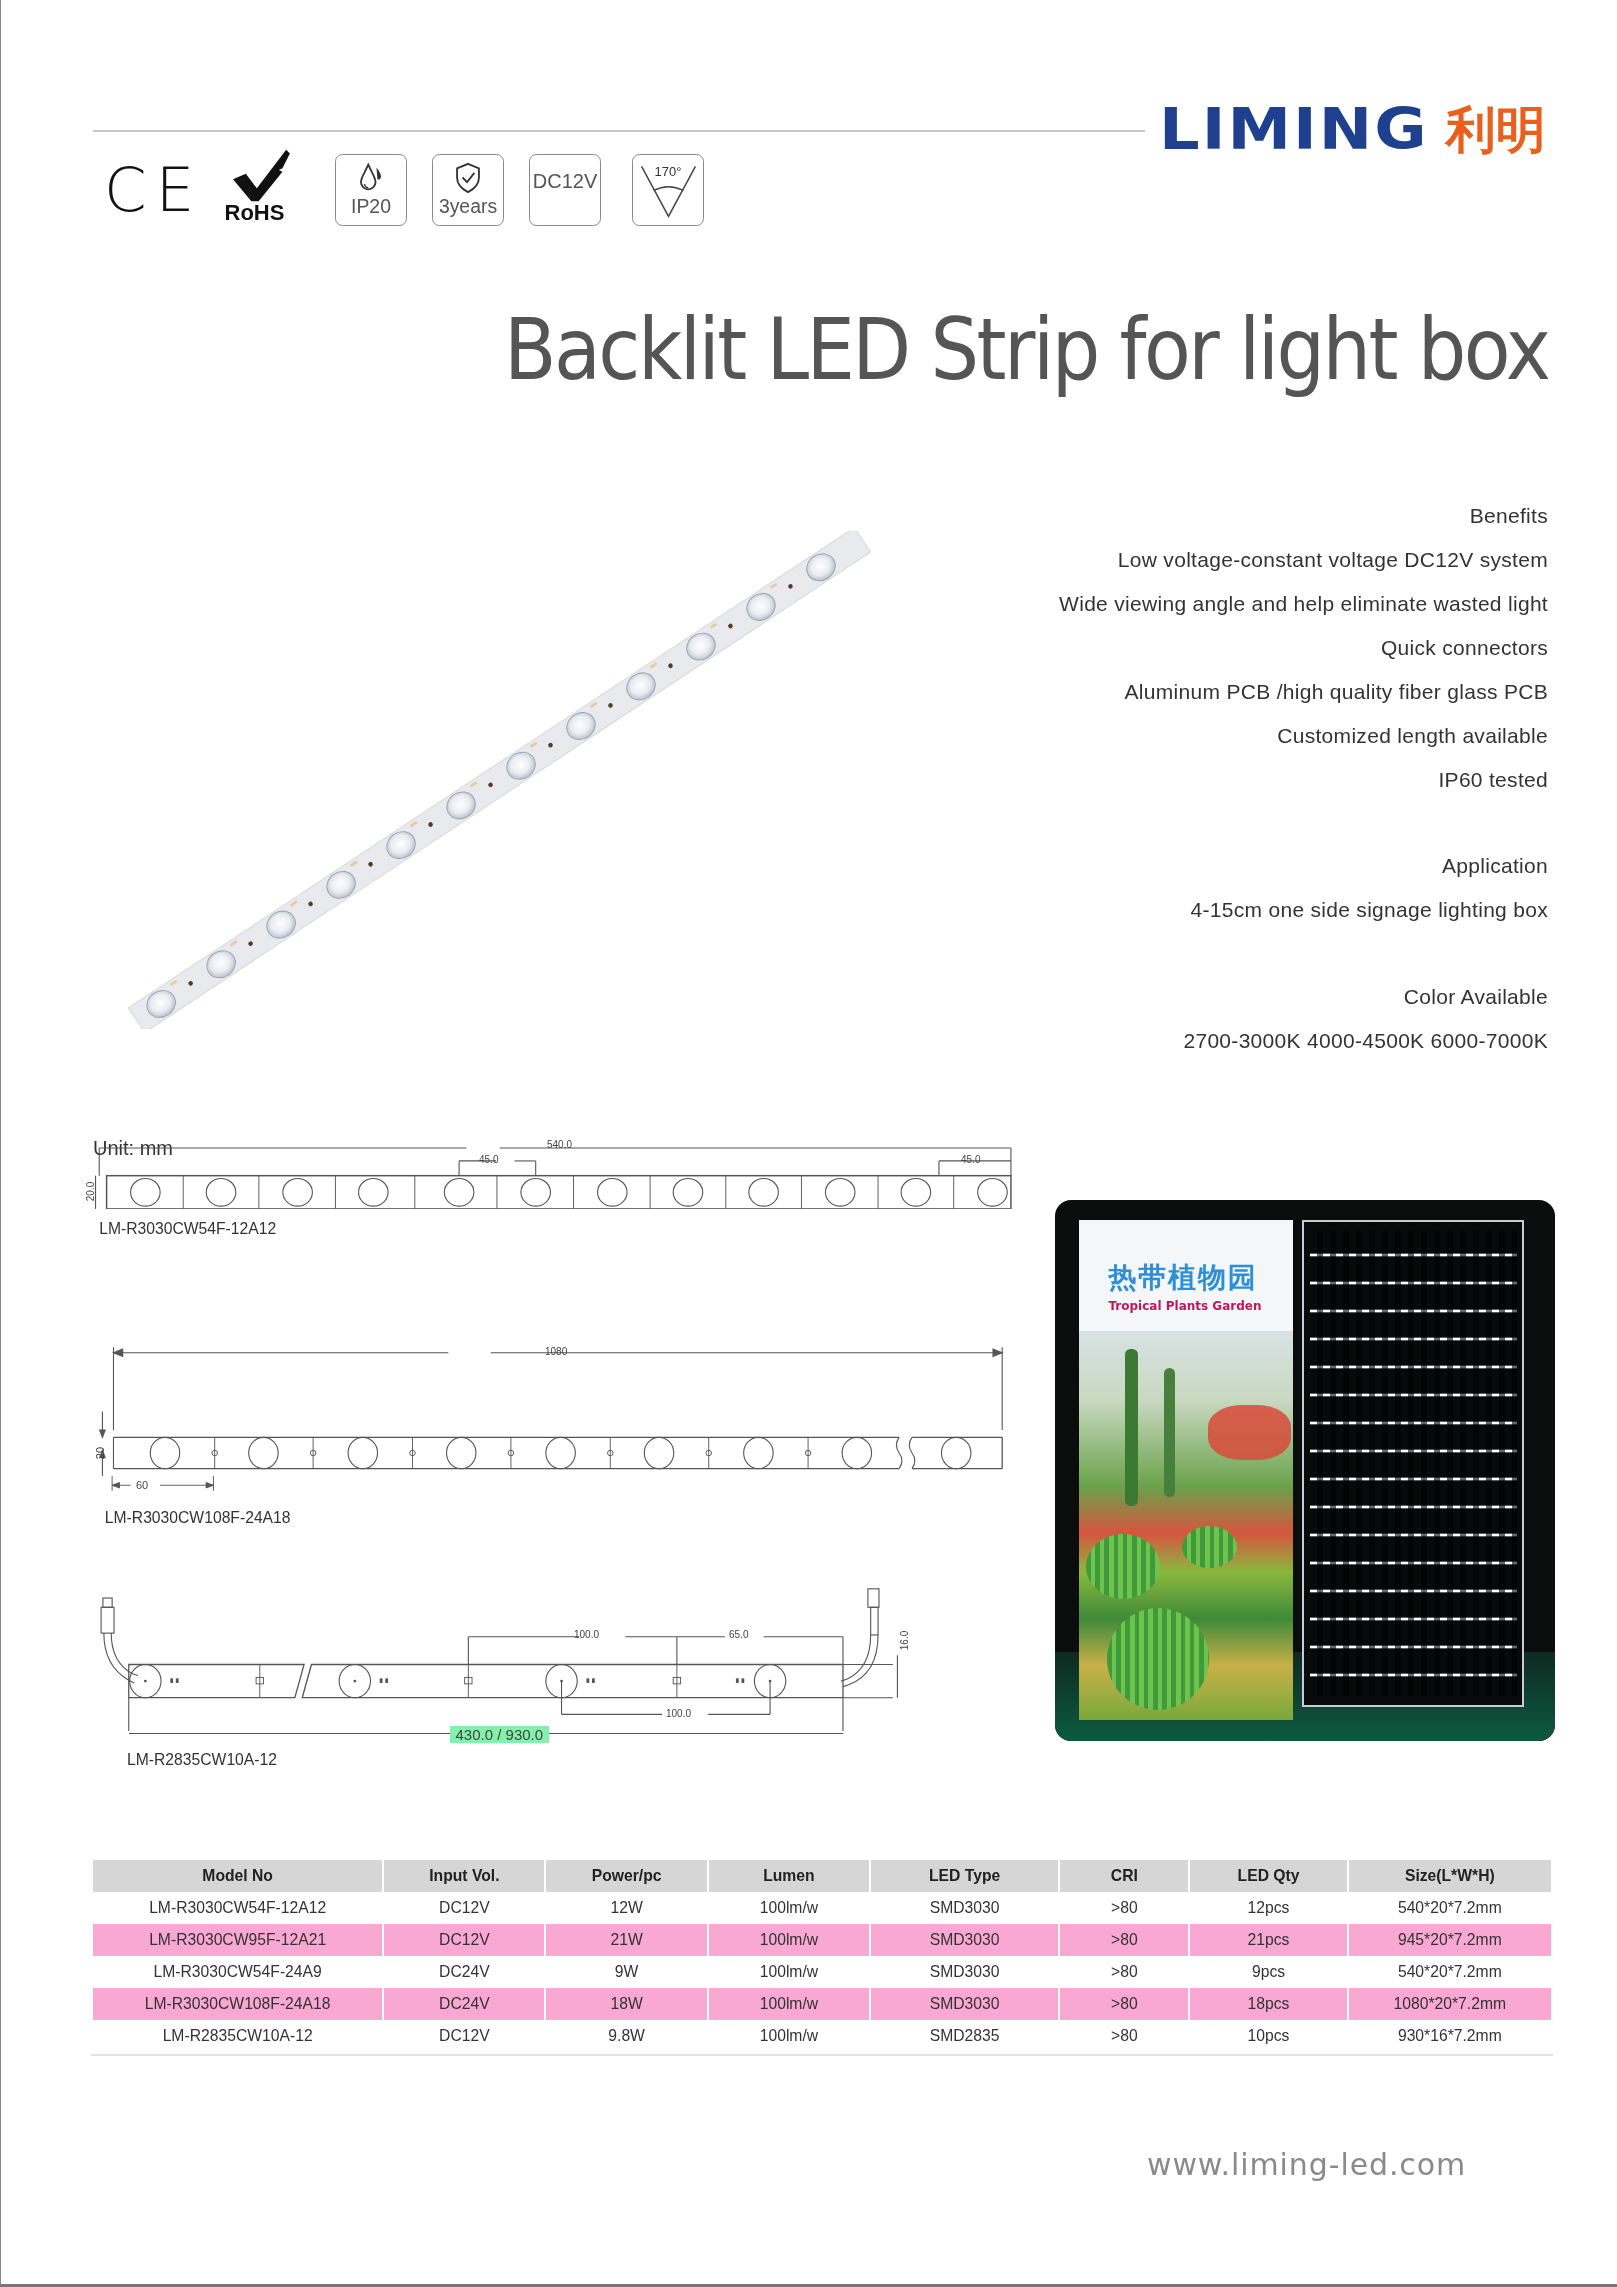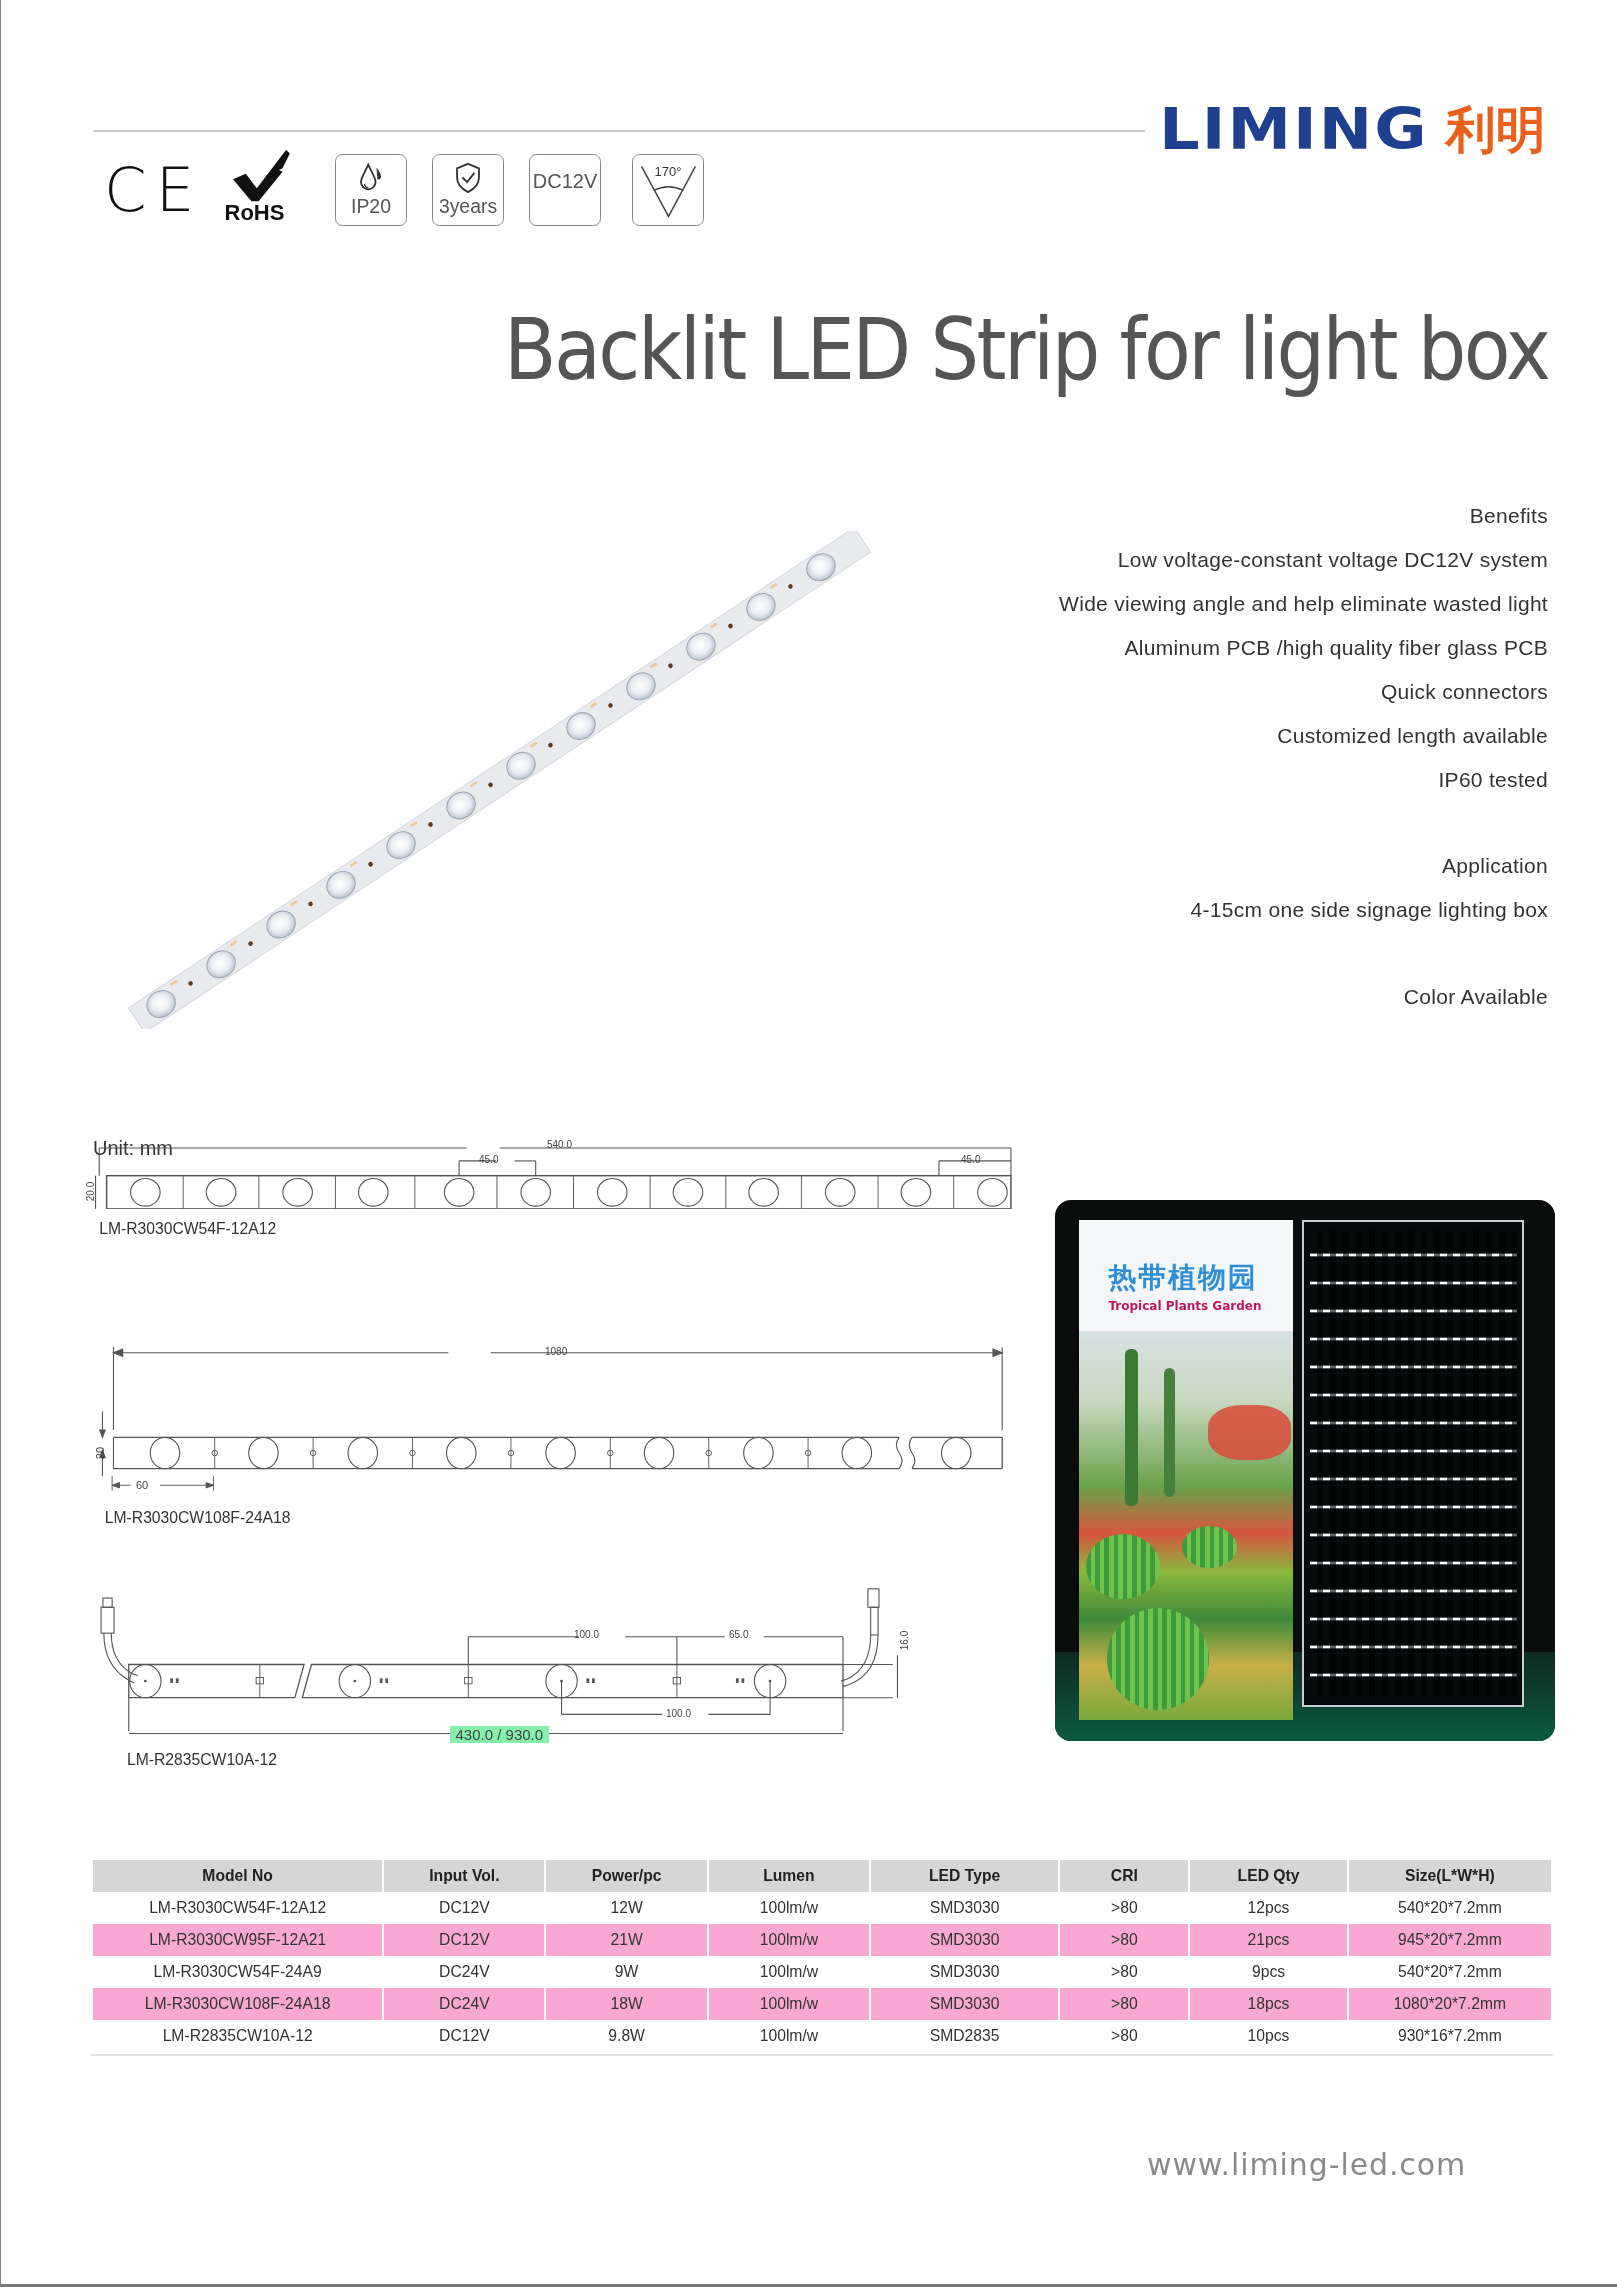--- a/index.html
+++ b/index.html
@@ -154,33 +154,34 @@
           <rect x="360" y="-13" width="8" height="3"></rect>
       </g>
     </g>
   </svg>
 </div>
 
 <div class="abs info" style="top:494px;">
   <div>Benefits</div>
   <div>Low voltage-constant voltage DC12V system</div>
   <div>Wide viewing angle and help eliminate wasted light</div>
+  <div>Quick connectors</div>
   <div>Aluminum PCB /high quality fiber glass PCB</div>
-  <div>Quick connectors</div>
   <div>Customized length available</div>
   <div>IP60 tested</div>
 </div>
 
 <div class="abs info" style="top:844px;">
   <div>Application</div>
   <div>4-15cm one side signage lighting box</div>
 </div>
 
 <div class="abs info" style="top:975px;">
   <div>Color Available</div>
+  <div>2700-3000K  4000-4500K  6000-7000K</div>
 </div>
 
 <div class="abs unit-label">Unit: mm</div>
 
 <div class="abs drawing" style="left:89px; top:1135px; width:932px; height:102px;">
   <svg width="932" height="74" viewBox="0 0 1010 80" stroke="#555" fill="none" stroke-width="1.2">
     <line x1="10" y1="14" x2="998" y2="14"></line>
     <line x1="10" y1="14" x2="10" y2="44"></line>
       <line x1="998" y1="14" x2="998" y2="44"></line>
     <rect x="408" y="6" width="36" height="14" fill="#fff" stroke="none"></rect>

